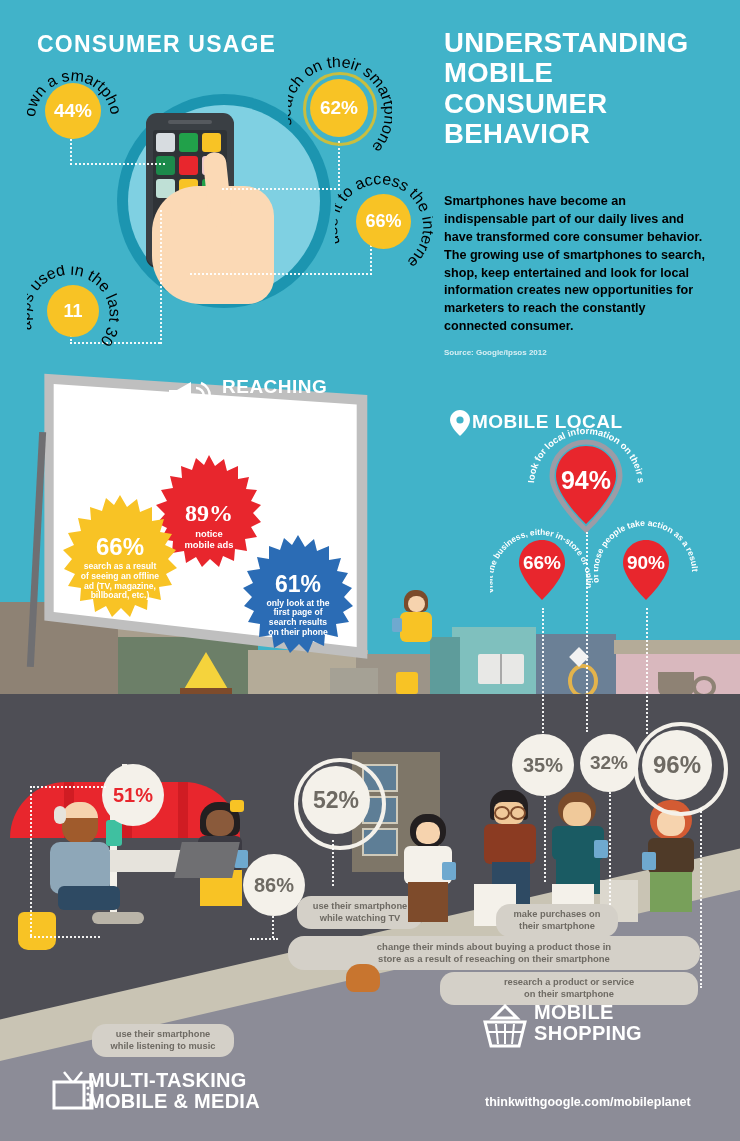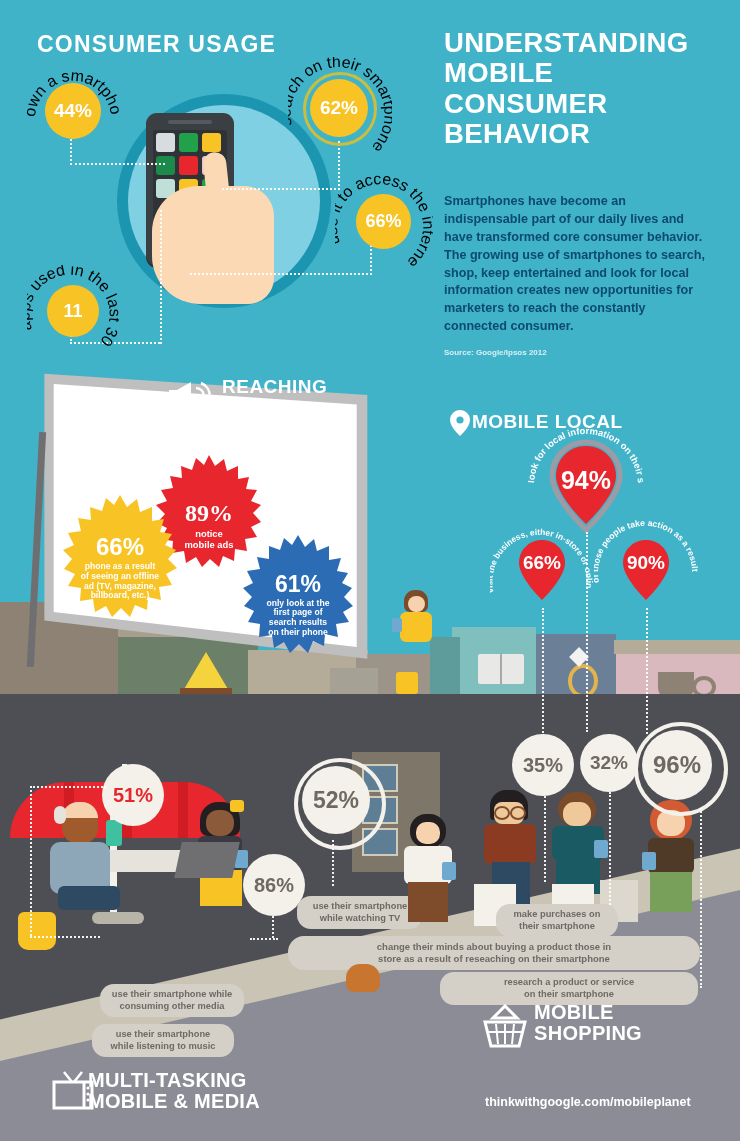--- a/index.html
+++ b/index.html
@@ -12,21 +12,21 @@
   .gen-usage-title{
     position:absolute;left:37px;top:31px;font-size:23px;font-weight:bold;
     color:#ffffff;letter-spacing:1.2px;
   }
   .main-title{
     position:absolute;left:444px;top:28px;width:268px;color:#fff;
     font-size:27.5px;font-weight:bold;line-height:1.10;letter-spacing:.4px;
   }
   .main-title div{display:block;}
   .intro-para{
-    position:absolute;left:444px;top:193px;width:262px;color:#0c4a6e;
+    position:absolute;left:444px;top:193px;width:262px;color:#000000;
     font-size:12.6px;font-weight:bold;line-height:1.42;
   }
   .source-line{
     position:absolute;left:444px;top:348px;color:#d8eff4;font-size:8px;font-weight:bold;
   }
 
   
   .phone-ring{position:absolute;left:117px;top:94px;width:214px;height:214px;border-radius:50%;
     background:#1C95B0;}
   .phone-inner{position:absolute;left:128px;top:105px;width:192px;height:192px;border-radius:50%;
@@ -251,21 +251,21 @@
       <div class="big" style="position:relative;font-size:24px;margin-top:32px;font-family:Liberation Serif, serif;">89%</div>
       <div class="sml" style="position:relative;font-size:9.4px;margin-top:4px;white-space:pre-line;">notice
 mobile ads</div>
     </div>
 
     <div class="burst" style="left:58px;top:121px;width:124px;height:124px;">
       <svg width="124" height="124" style="position:absolute;left:0;top:0;">
         <polygon fill="#F8C325" points="62,2 69,14 79,6 82,19 94,14 94,28 106,26 102,39 114,41 107,52 118,57 110,66 119,75 108,81 114,92 101,94 103,107 90,104 89,117 77,112 72,124 63,115 54,124 48,113 37,119 35,106 22,108 23,95 10,93 17,81 6,76 14,66 5,57 16,52 10,40 23,38 20,25 33,27 32,14 44,18 48,5 56,12"></polygon>
       </svg>
       <div class="big" style="position:relative;font-size:24px;margin-top:26px;">66%</div>
-      <div class="sml" style="position:relative;font-size:8.6px;margin-top:3px;white-space:pre-line;">phone as a result
+      <div class="sml" style="position:relative;font-size:8.6px;margin-top:3px;white-space:pre-line;">search as a result
 of seeing an offline
 ad (TV, magazine,
 billboard, etc.)</div>
     </div>
 
     <div class="burst" style="left:238px;top:161px;width:120px;height:120px;">
       <svg width="120" height="120" style="position:absolute;left:0;top:0;">
         <polygon fill="#2B6CB5" points="60,2 67,14 76,6 79,18 91,13 91,27 103,25 99,38 110,40 104,50 114,55 106,64 115,73 105,79 111,89 98,91 100,104 87,101 86,113 75,108 70,120 61,111 52,120 46,109 36,115 34,102 21,104 22,91 10,89 16,78 6,73 14,64 5,55 15,50 9,38 22,36 19,24 31,26 31,13 42,17 46,5 54,12"></polygon>
       </svg>
       <div class="big" style="position:relative;font-size:23px;margin-top:24px;">61%</div>
@@ -376,22 +376,20 @@
     <div class="wring" style="left:294px;top:386px;width:84px;height:84px;"></div>
     <div class="wcirc" style="left:302px;top:394px;width:68px;height:68px;font-size:23px;">52%</div>
 
     <div class="dot-line-v" style="left:332px;top:468px;height:46px;"></div>
     <div class="dot-line-v" style="left:272px;top:544px;height:22px;"></div>
     <div class="dot-line-v" style="left:30px;top:414px;height:150px;"></div>
     <div class="dot-line" style="left:30px;top:414px;width:76px;"></div>
     <div class="dot-line" style="left:30px;top:564px;width:70px;"></div>
     <div class="dot-line" style="left:250px;top:566px;width:28px;"></div>
 
-    <div class="pill" style="left:100px;top:612px;width:122px;">use their smartphone while
-consuming other media</div>
     <div class="pill" style="left:92px;top:652px;width:120px;">use their smartphone
 while listening to music</div>
     <div class="pill" style="left:297px;top:524px;width:104px;">use their smartphone
 while watching TV</div>
 
     <div class="char" style="left:400px;top:442px;width:60px;height:112px;">
       <div style="position:absolute;left:10px;top:0;width:36px;height:34px;background:#231F20;border-radius:16px;"></div>
       <div style="position:absolute;left:16px;top:8px;width:24px;height:22px;background:#F6D3AE;border-radius:10px;"></div>
       <div style="position:absolute;left:4px;top:32px;width:48px;height:38px;background:#F4F1EA;border-radius:6px;"></div>
       <div style="position:absolute;left:8px;top:68px;width:40px;height:40px;background:#7E4B2B;"></div>

